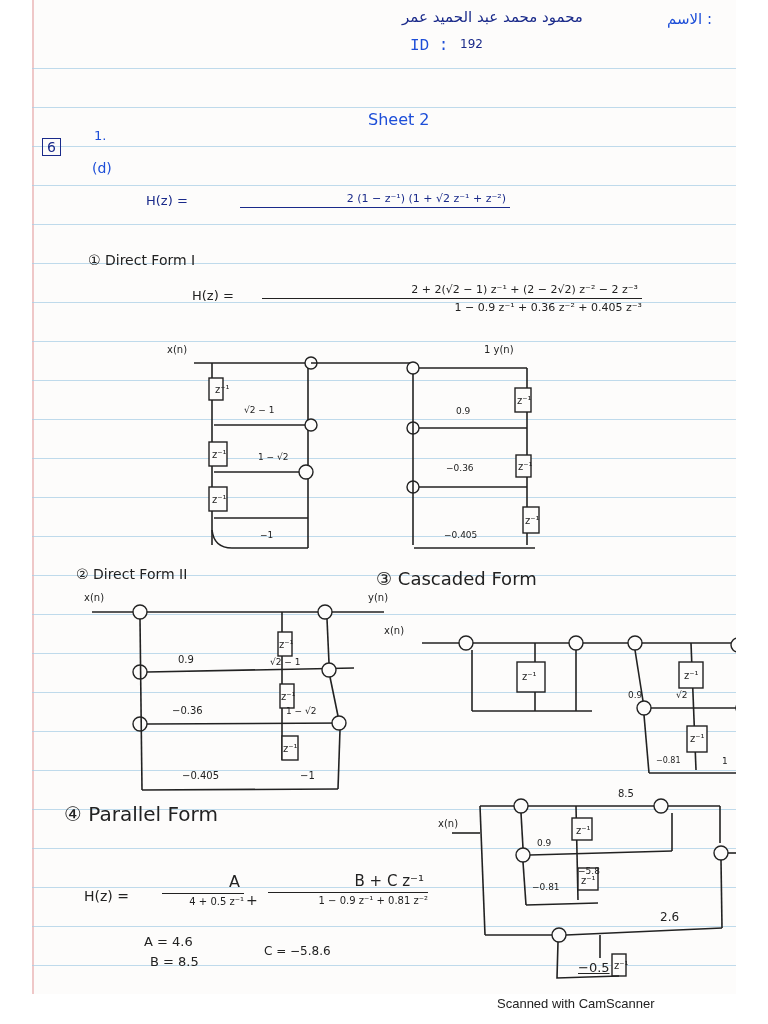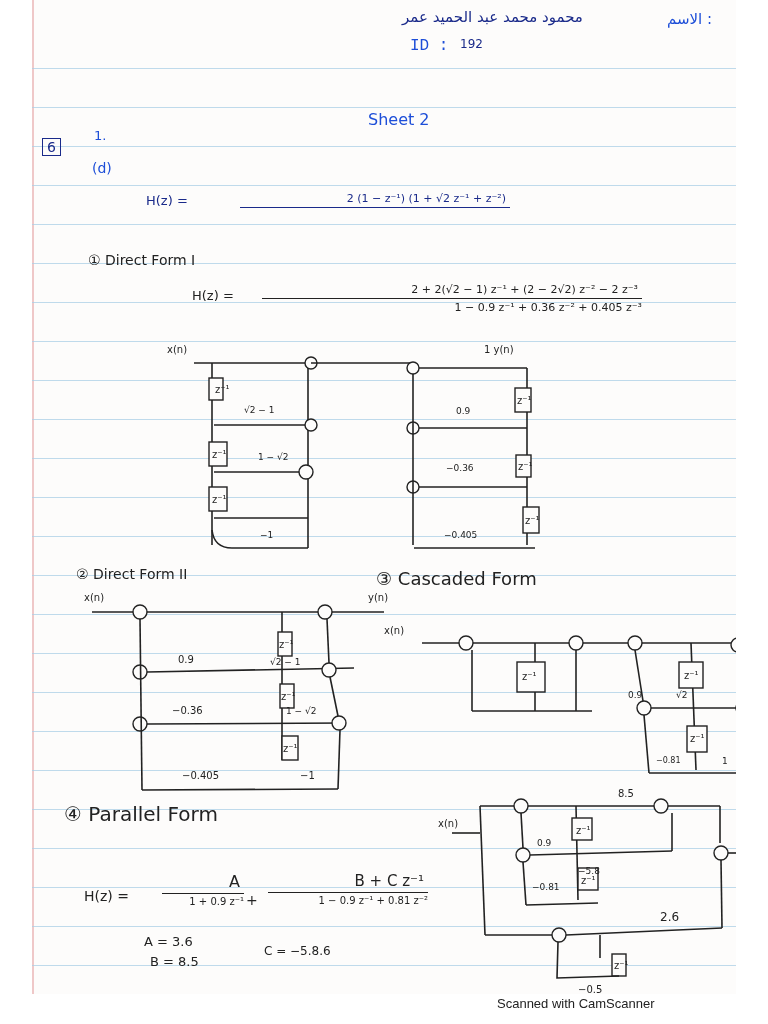--- a/index.html
+++ b/index.html
@@ -212,34 +212,34 @@
 
   <div class="hw ink" style="left:596px;top:690px;font-size:9px;">0.9</div>
   <div class="hw ink" style="left:644px;top:690px;font-size:9px;">√2</div>
   <div class="hw ink" style="left:624px;top:756px;font-size:8px;">−0.81</div>
   <div class="hw ink" style="left:690px;top:756px;font-size:9px;">1</div>
 
   <div class="hw ink" style="left:32px;top:802px;font-size:20px;">④ Parallel Form</div>
   <div class="hw ink" style="left:52px;top:888px;font-size:14px;">H(z) =</div>
   <div class="frac ink" style="left:130px;top:872px;font-size:13px;width:82px;">
     <span class="num" style="font-size:16px;">A</span>
-    <span class="den" style="font-size:10px;">1 + 0.9 z⁻¹</span>
+    <span class="den" style="font-size:10px;">4 + 0.5 z⁻¹</span>
   </div>
   <div class="hw ink" style="left:214px;top:892px;font-size:14px;">+</div>
   <div class="frac ink" style="left:236px;top:872px;font-size:13px;width:160px;">
     <span class="num" style="font-size:15px;">B + C z⁻¹</span>
     <span class="den" style="font-size:10px;">1 − 0.9 z⁻¹ + 0.81 z⁻²</span>
   </div>
-  <div class="hw ink" style="left:112px;top:934px;font-size:13px;">A = 3.6</div>
+  <div class="hw ink" style="left:112px;top:934px;font-size:13px;">A = 4.6</div>
   <div class="hw ink" style="left:118px;top:954px;font-size:13px;">B = 8.5</div>
   <div class="hw ink" style="left:232px;top:944px;font-size:12px;">C = −5.8.6</div>
 
   <div class="hw ink" style="left:406px;top:818px;font-size:10px;">x(n)</div>
 
   <div class="hw ink" style="left:586px;top:788px;font-size:10px;">8.5</div>
   <div class="hw ink" style="left:505px;top:838px;font-size:9px;">0.9</div>
   <div class="hw ink" style="left:546px;top:832px;font-size:9px;margin-top:34px;">−5.8</div>
   <div class="hw ink" style="left:500px;top:882px;font-size:9px;">−0.81</div>
   <div class="hw ink" style="left:628px;top:910px;font-size:12px;">2.6</div>
-  <div class="hw ink" style="left:546px;top:984px;font-size:10px;text-decoration:underline;">−0.5</div>
+  <div class="hw ink" style="left:546px;top:960px;font-size:13px;text-decoration:underline;">−0.5</div>
 </div>
 
 <div class="footer">Scanned with CamScanner</div>
 
 </body></html>

